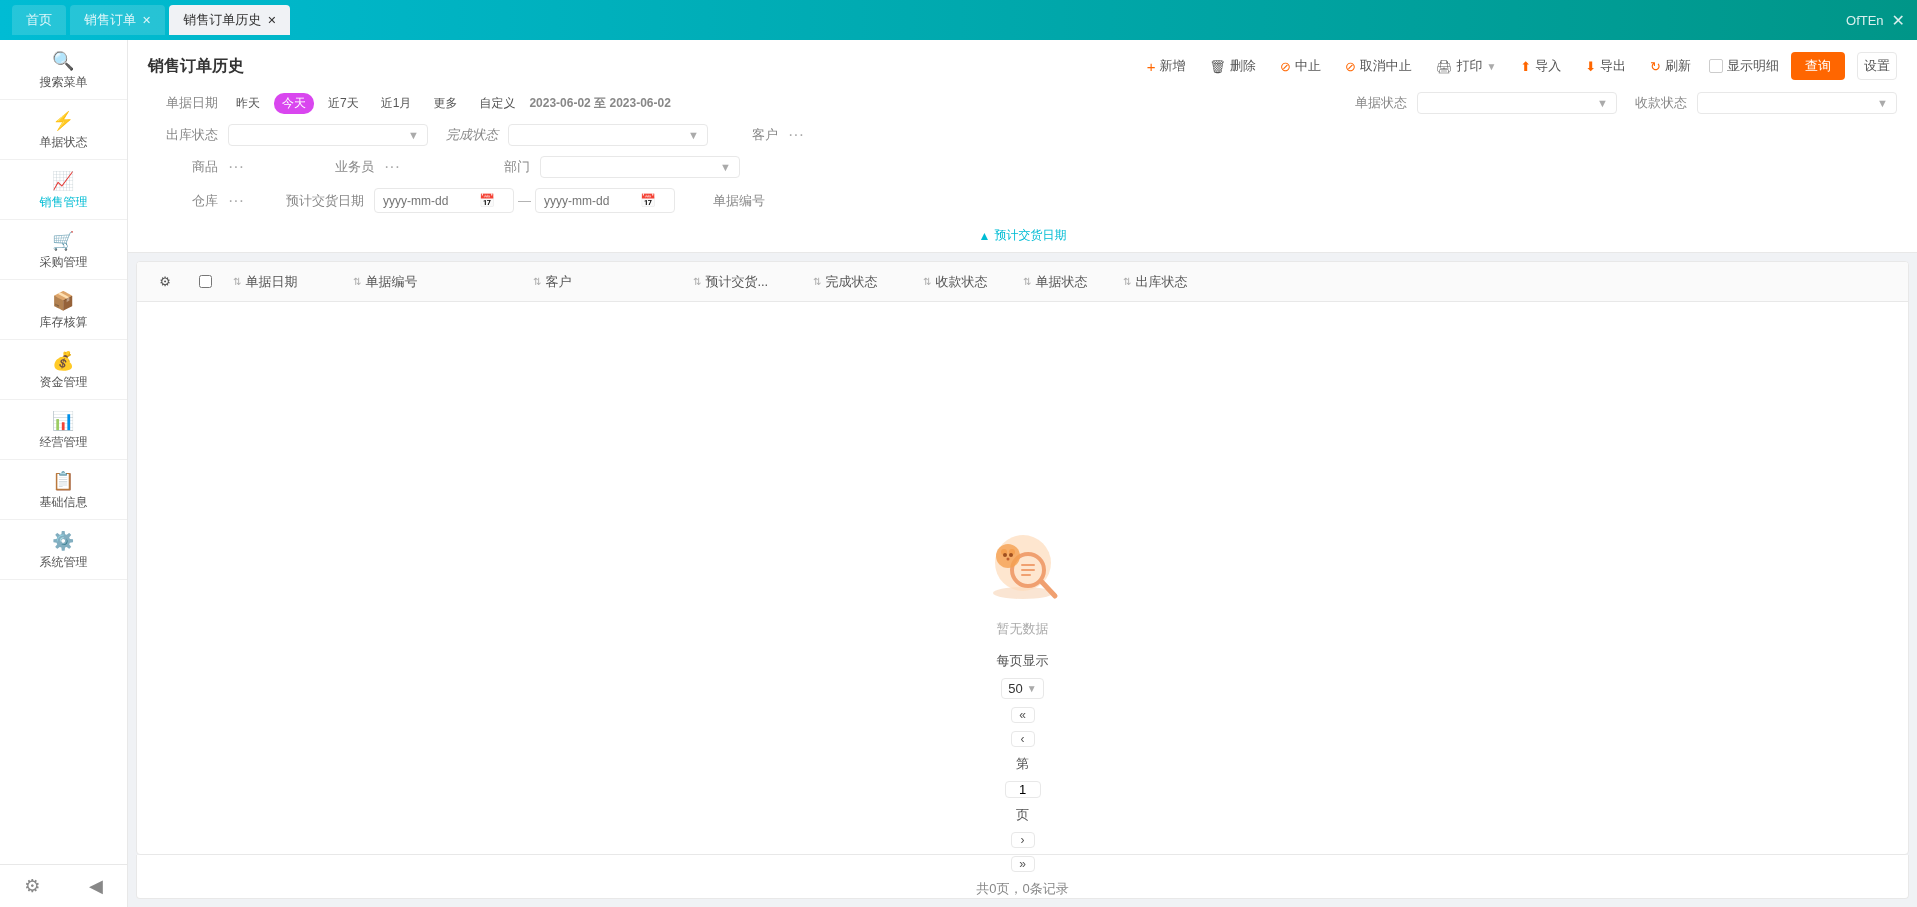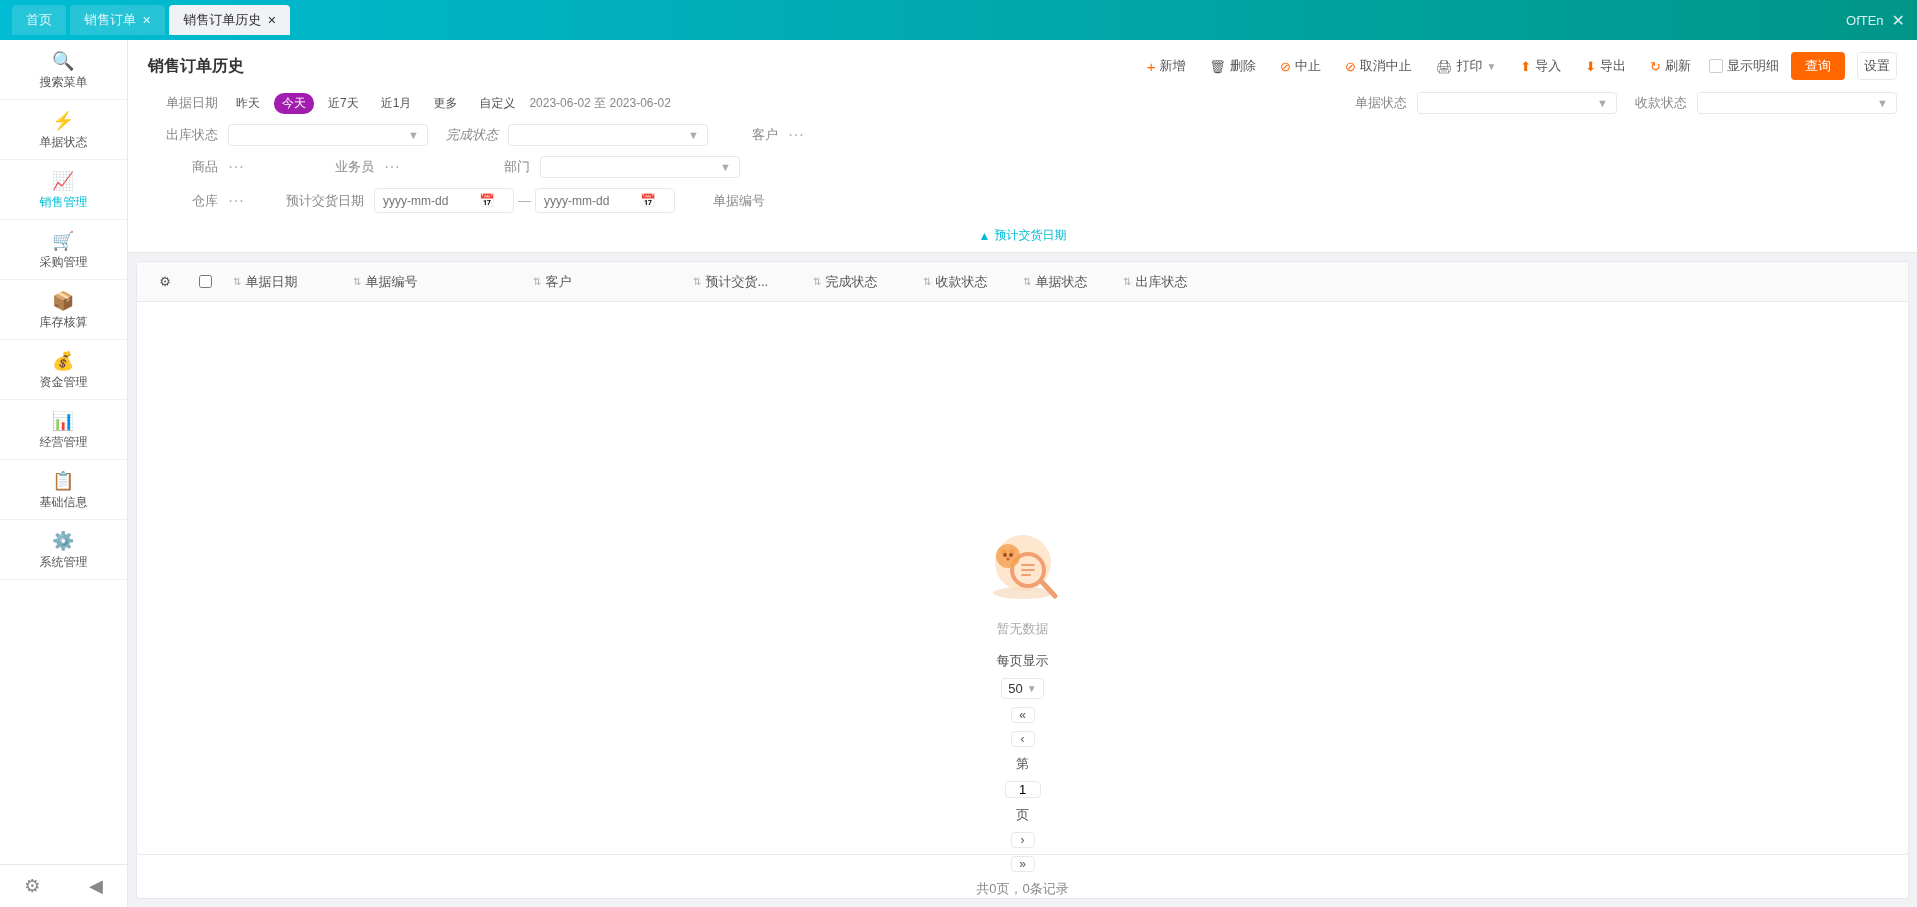--- a/index.html
+++ b/index.html
@@ -192,27 +192,28 @@
     .date-btn {
       padding: 2px 8px;
       border-radius: 10px;
       font-size: 12px;
       cursor: pointer;
       color: #555;
       background: transparent;
       border: none;
     }
     .date-btn.active {
-      background: #a21caf;
+      background: #d946ef;
       color: #fff;
       border-radius: 10px;
     }
     .date-range-text {
       font-size: 12px;
       color: #888;
+      font-weight: bold;
     }
     .filter-select {
       display: flex;
       align-items: center;
       border: 1px solid #e8e8e8;
       border-radius: 4px;
       padding: 4px 8px;
       background: #fff;
       cursor: pointer;
       min-width: 200px;

